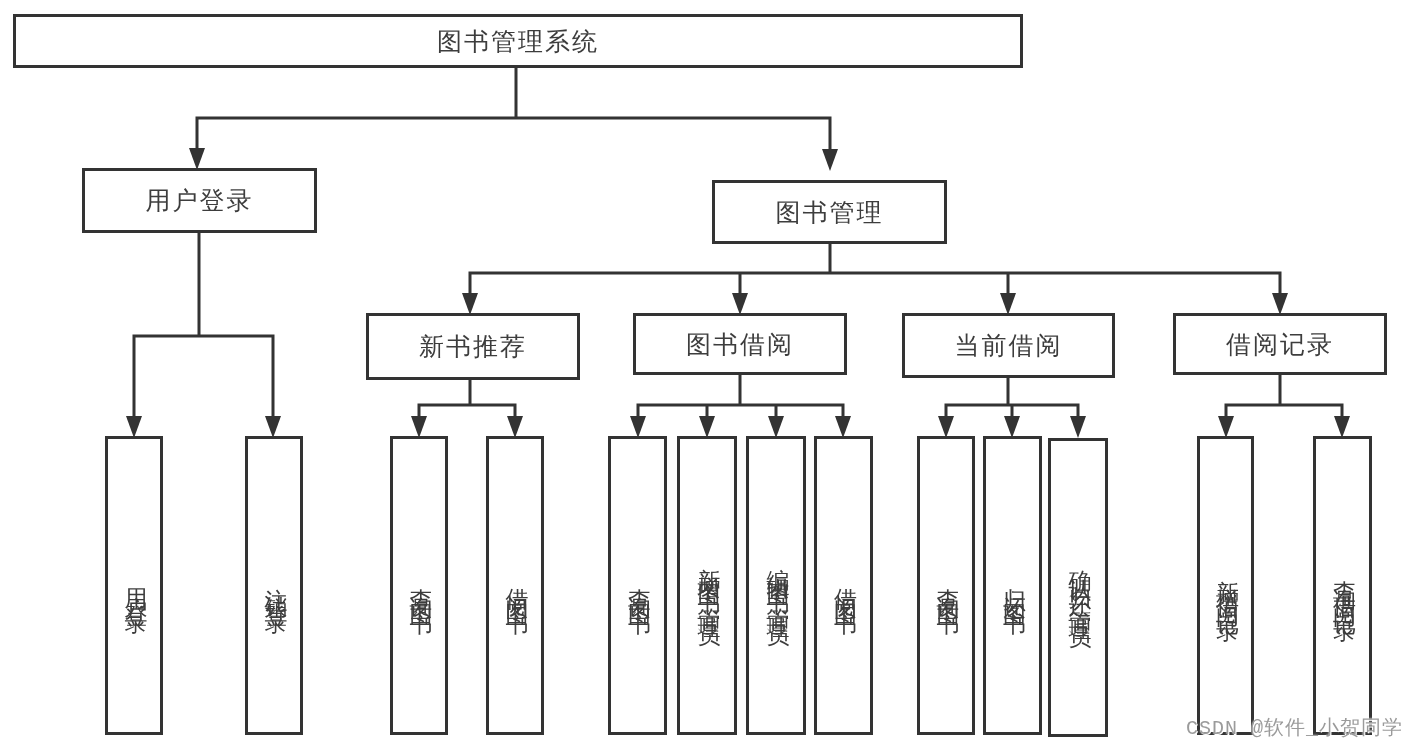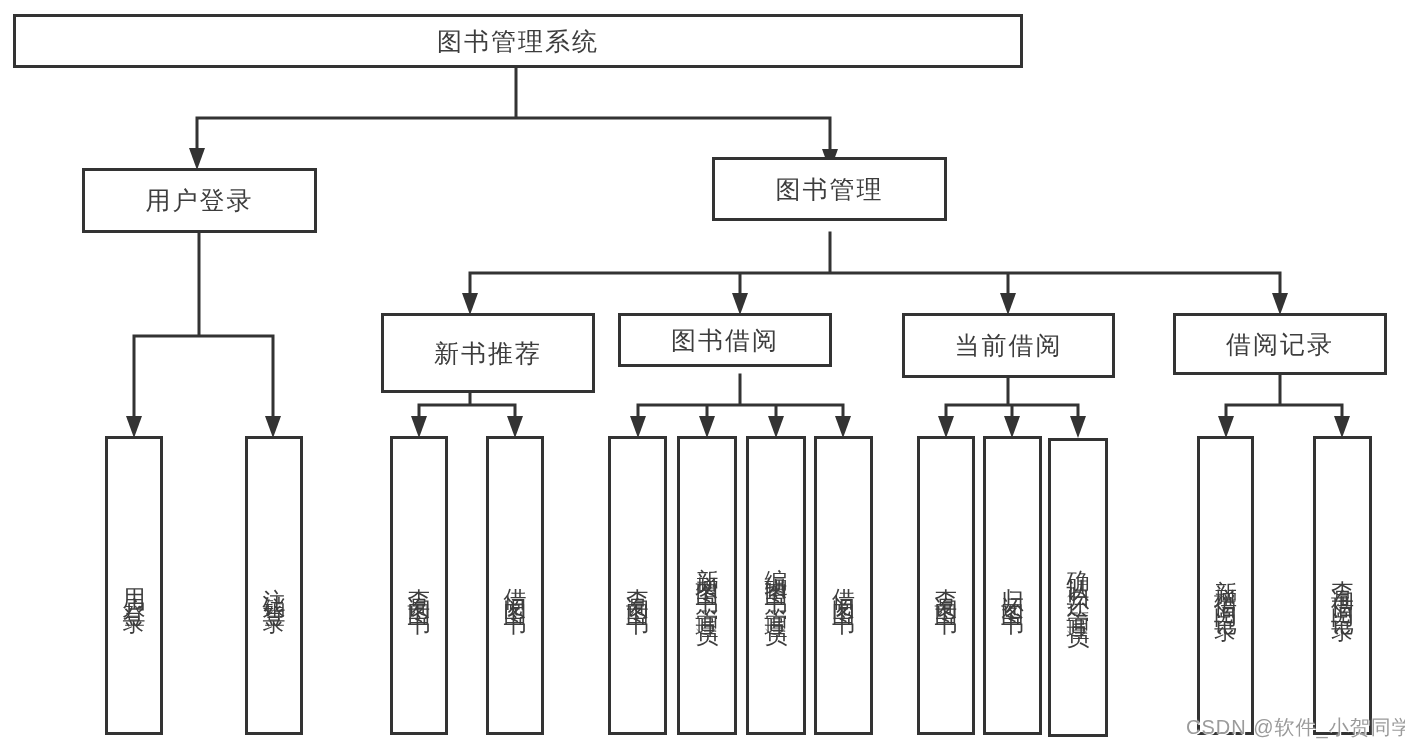--- a/index.html
+++ b/index.html
@@ -1,21 +1,21 @@
 <!DOCTYPE html>
 <html><head>
 <meta charset="utf-8">
 <style>
   html, body { margin: 0; padding: 0; background: #ffffff; }
   .canvas {
     position: relative;
     width: 1405px;
     height: 747px;
     background: #ffffff;
-    font-family: Liberation Sans, sans-serif;
+    font-family: Liberation Mono, monospace;
     overflow: hidden;
   }
   svg.connectors {
     position: absolute;
     left: 0; top: 0;
     width: 1405px; height: 747px;
   }
   .node {
     position: absolute;
     box-sizing: border-box;
@@ -102,28 +102,28 @@
     </g>
   </svg>
 
   <div class="node h" style="left:13px;top:14px;width:1010px;height:54px">
     <span class="lbl">图书管理系统</span>
   </div>
 
   <div class="node h" style="left:82px;top:168px;width:235px;height:65px">
     <span class="lbl">用户登录</span>
   </div>
-  <div class="node h" style="left:712px;top:157px;width:235px;height:64px">
+  <div class="node h" style="left:712px;top:180px;width:235px;height:64px">
     <span class="lbl">图书管理</span>
   </div>
 
-  <div class="node h" style="left:381px;top:313px;width:214px;height:80px">
+  <div class="node h" style="left:366px;top:313px;width:214px;height:67px">
     <span class="lbl">新书推荐</span>
   </div>
-  <div class="node h" style="left:618px;top:313px;width:214px;height:54px">
+  <div class="node h" style="left:633px;top:313px;width:214px;height:62px">
     <span class="lbl">图书借阅</span>
   </div>
   <div class="node h" style="left:902px;top:313px;width:213px;height:65px">
     <span class="lbl">当前借阅</span>
   </div>
   <div class="node h" style="left:1173px;top:313px;width:214px;height:62px">
     <span class="lbl">借阅记录</span>
   </div>
 
   <div class="node v" style="left:105px;top:436px;width:58px;height:299px">

